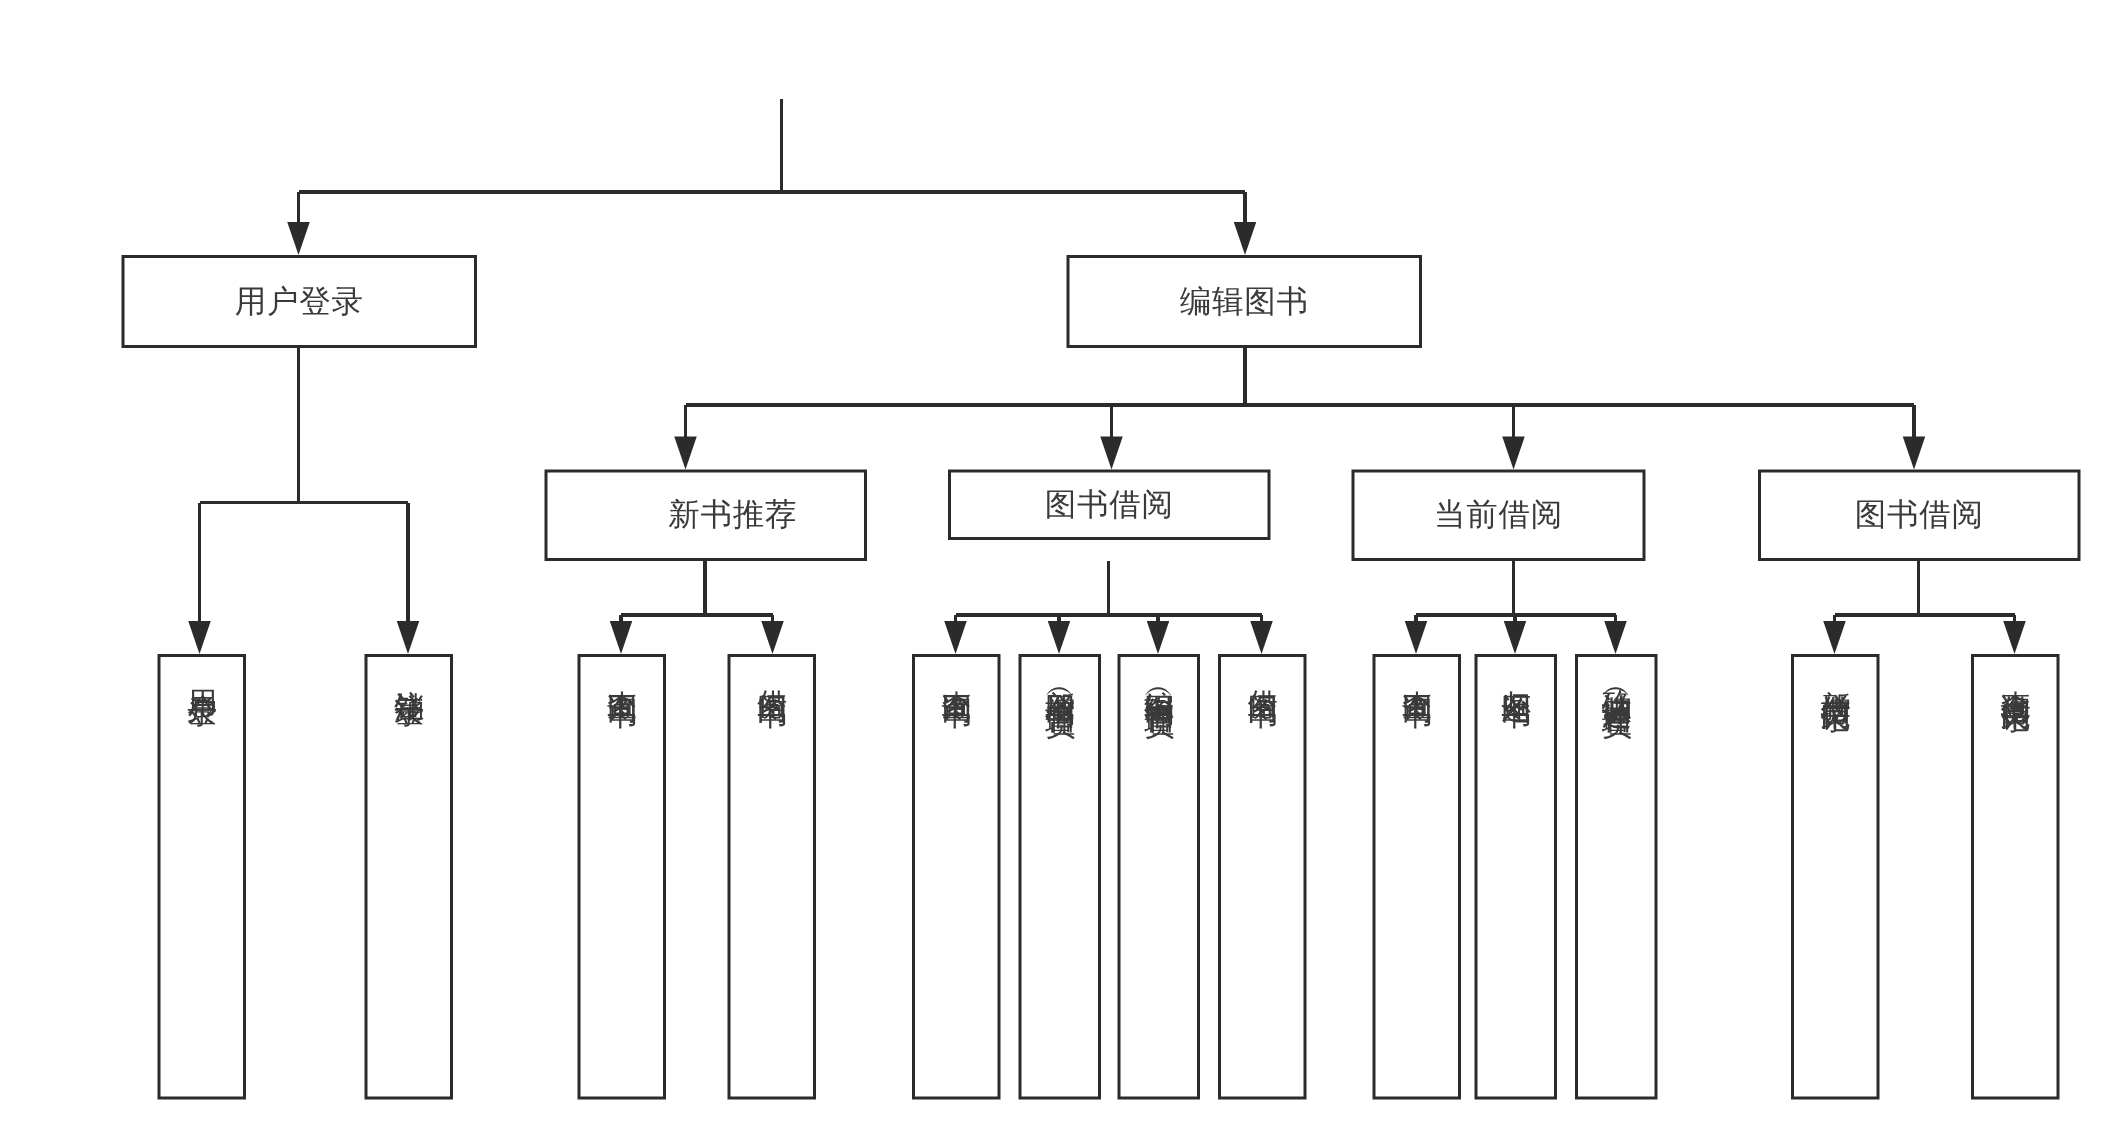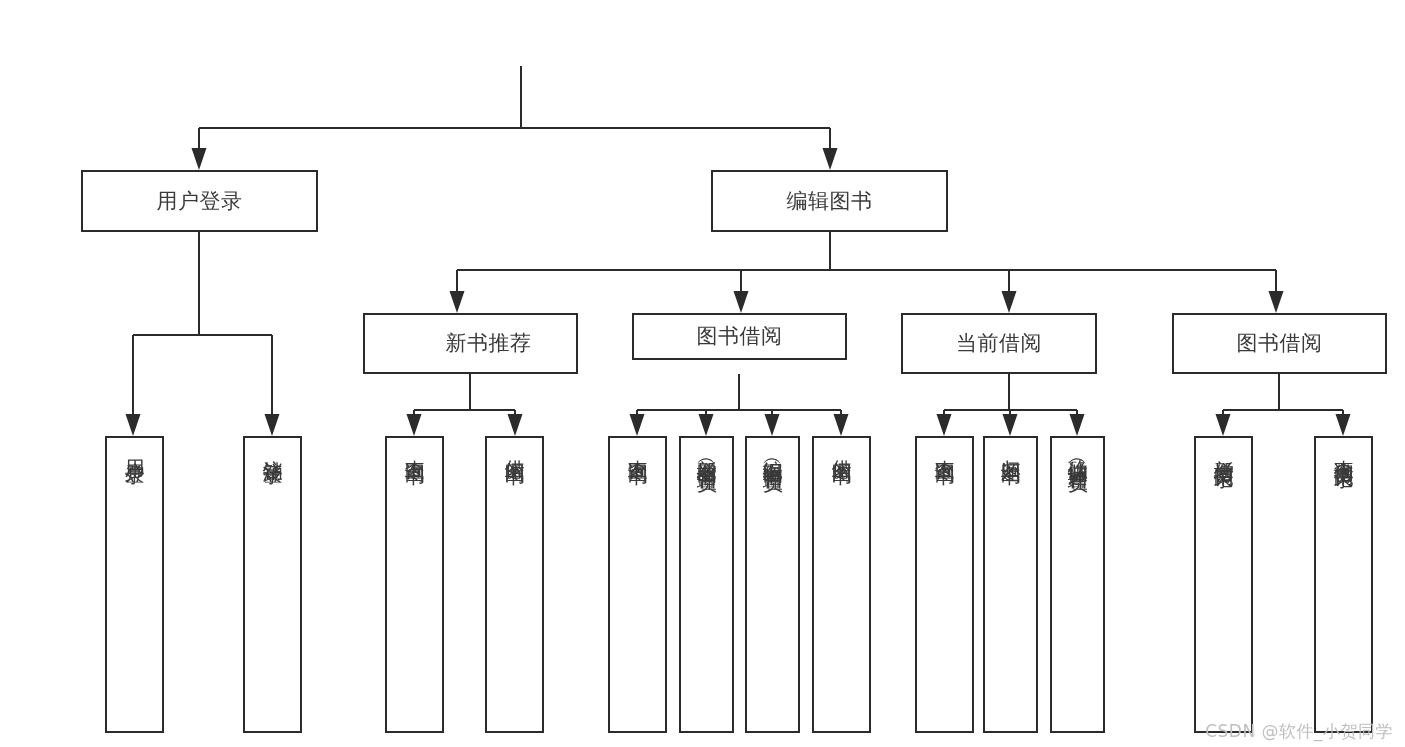--- a/index.html
+++ b/index.html
@@ -186,14 +186,13 @@
         <span class="node-label">确认归还（管理员）</span>
       </div>
       <div class="node leaf" style="left: 1194px; top: 436px; width: 59px; height: 297px;">
         <span class="node-label">新增借阅记录</span>
       </div>
       <div class="node leaf" style="left: 1314px; top: 436px; width: 59px; height: 297px;">
         <span class="node-label">查询借阅记录</span>
       </div>
     </div>
 
-  <div class="watermark">CSDN @软件_小贺同学</div>
 </div>
 
 </body></html>

